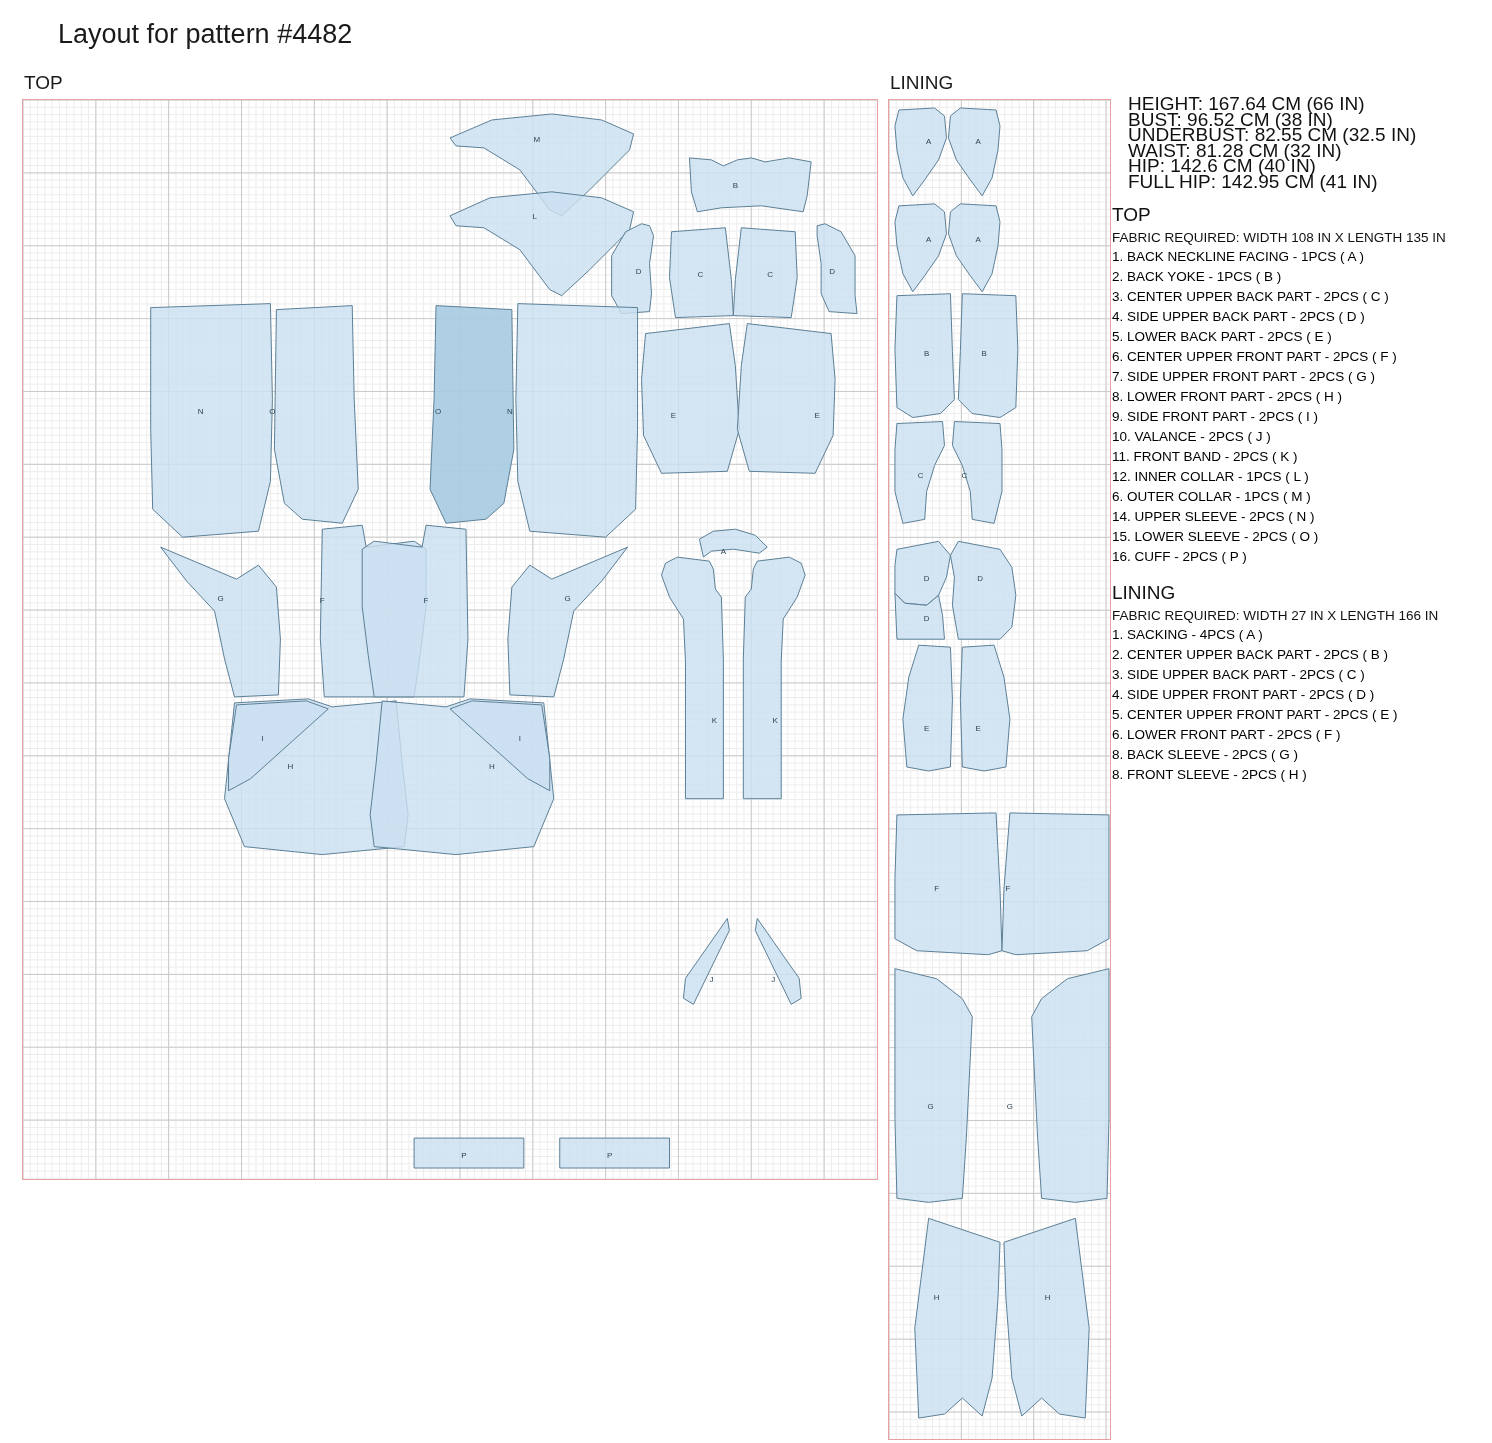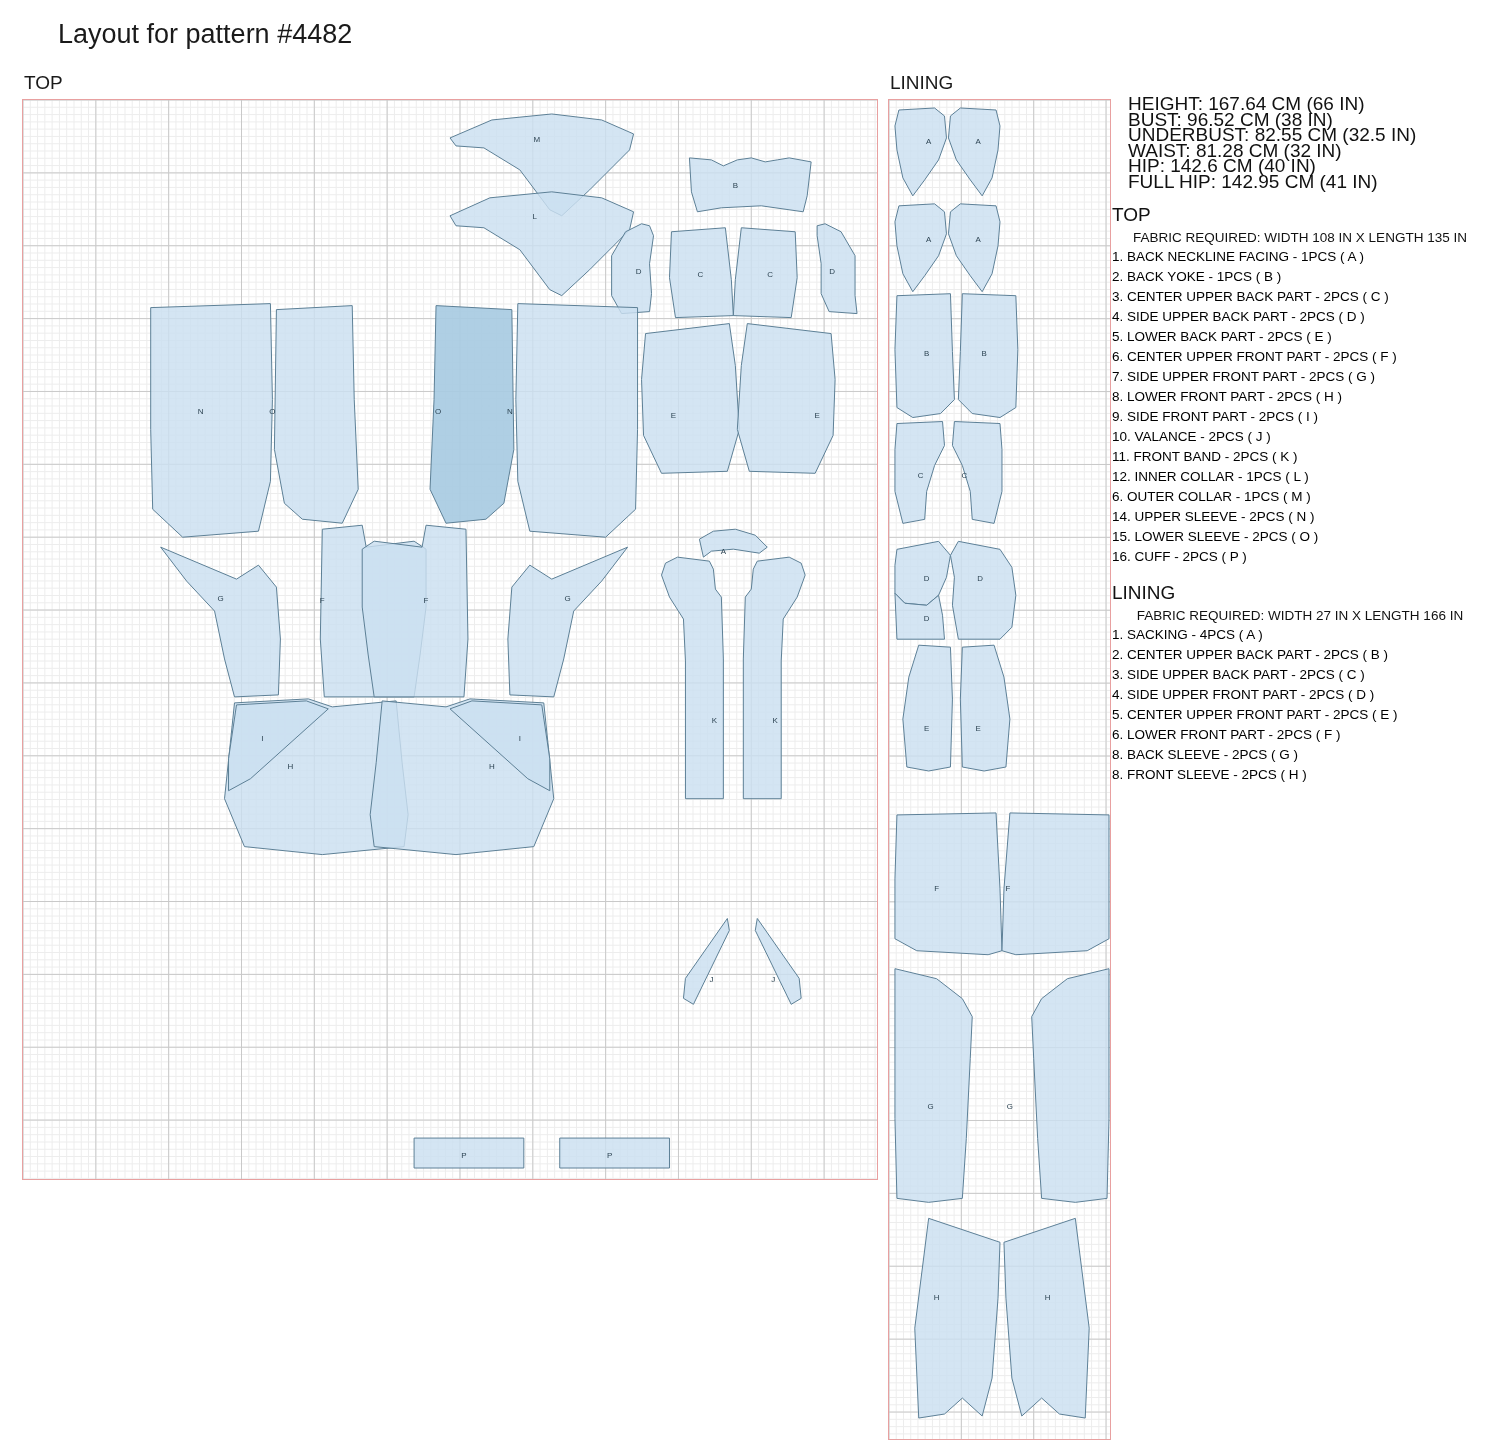--- a/index.html
+++ b/index.html
@@ -100,21 +100,20 @@
     line-height: 24px;
     color: #111111;
     margin-top: 14px;
     margin-bottom: 1px;
   }
   .fabric-req {
     font-size: 13.5px;
     line-height: 19px;
     color: #111111;
     white-space: nowrap;
-    text-align: center;
   }
   .part-line {
     font-size: 13.5px;
     line-height: 20px;
     color: #000000;
     white-space: nowrap;
   }
 </style>
 </head>
 <body>

